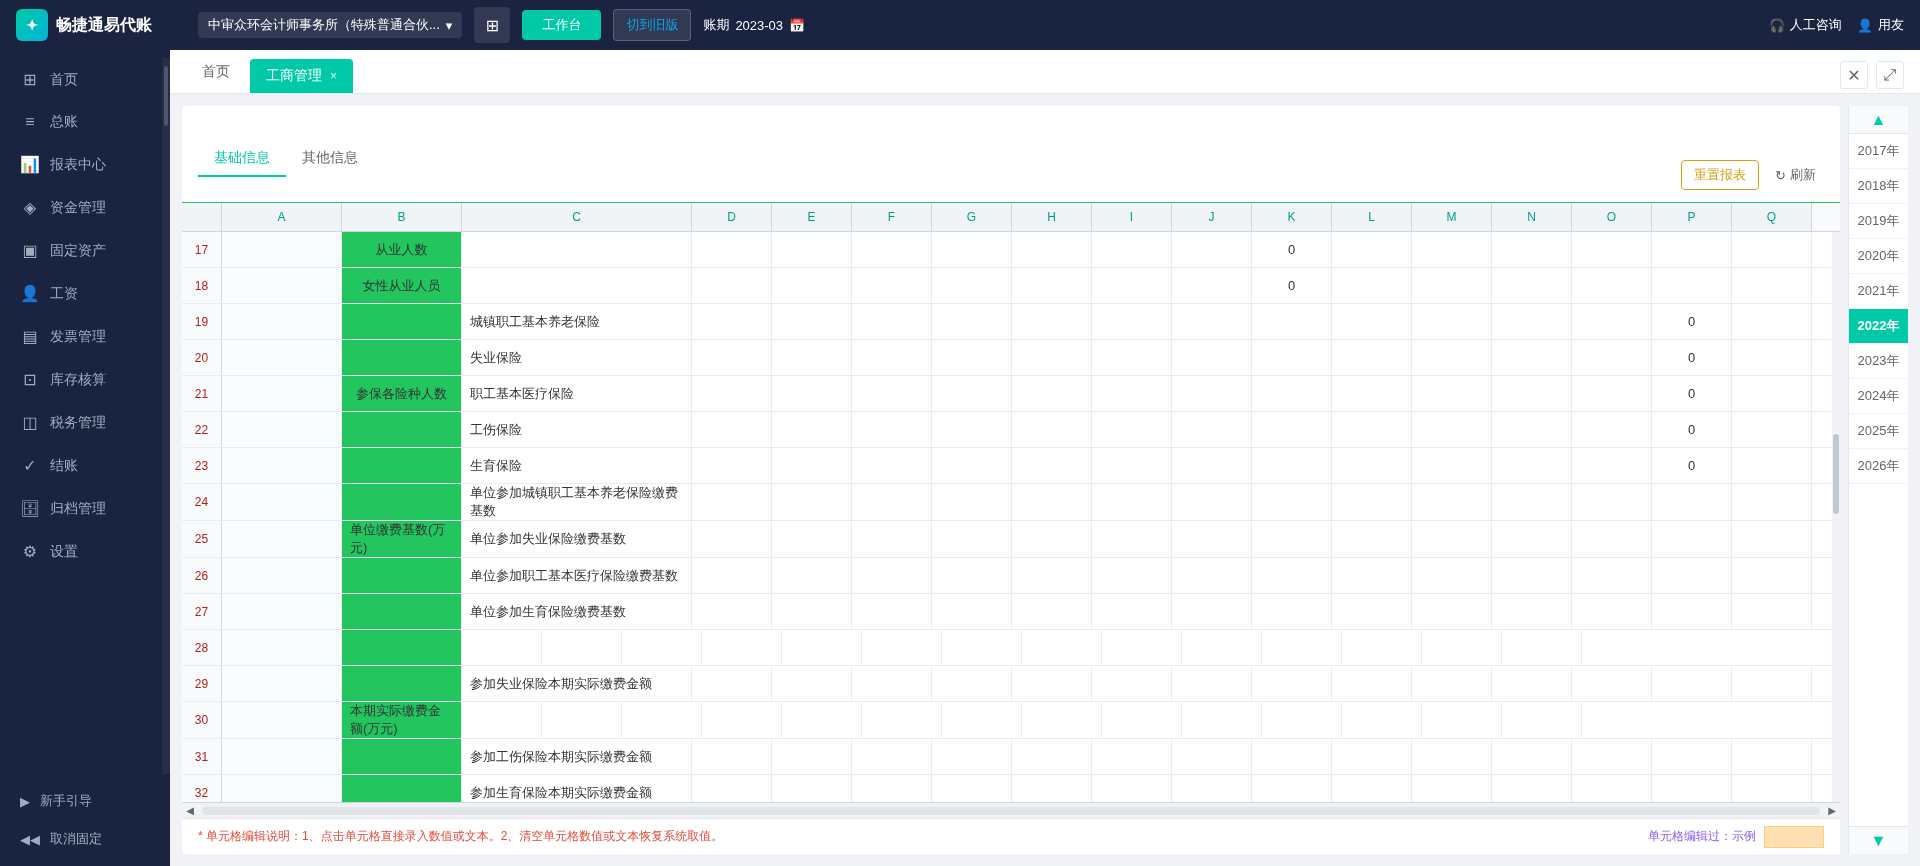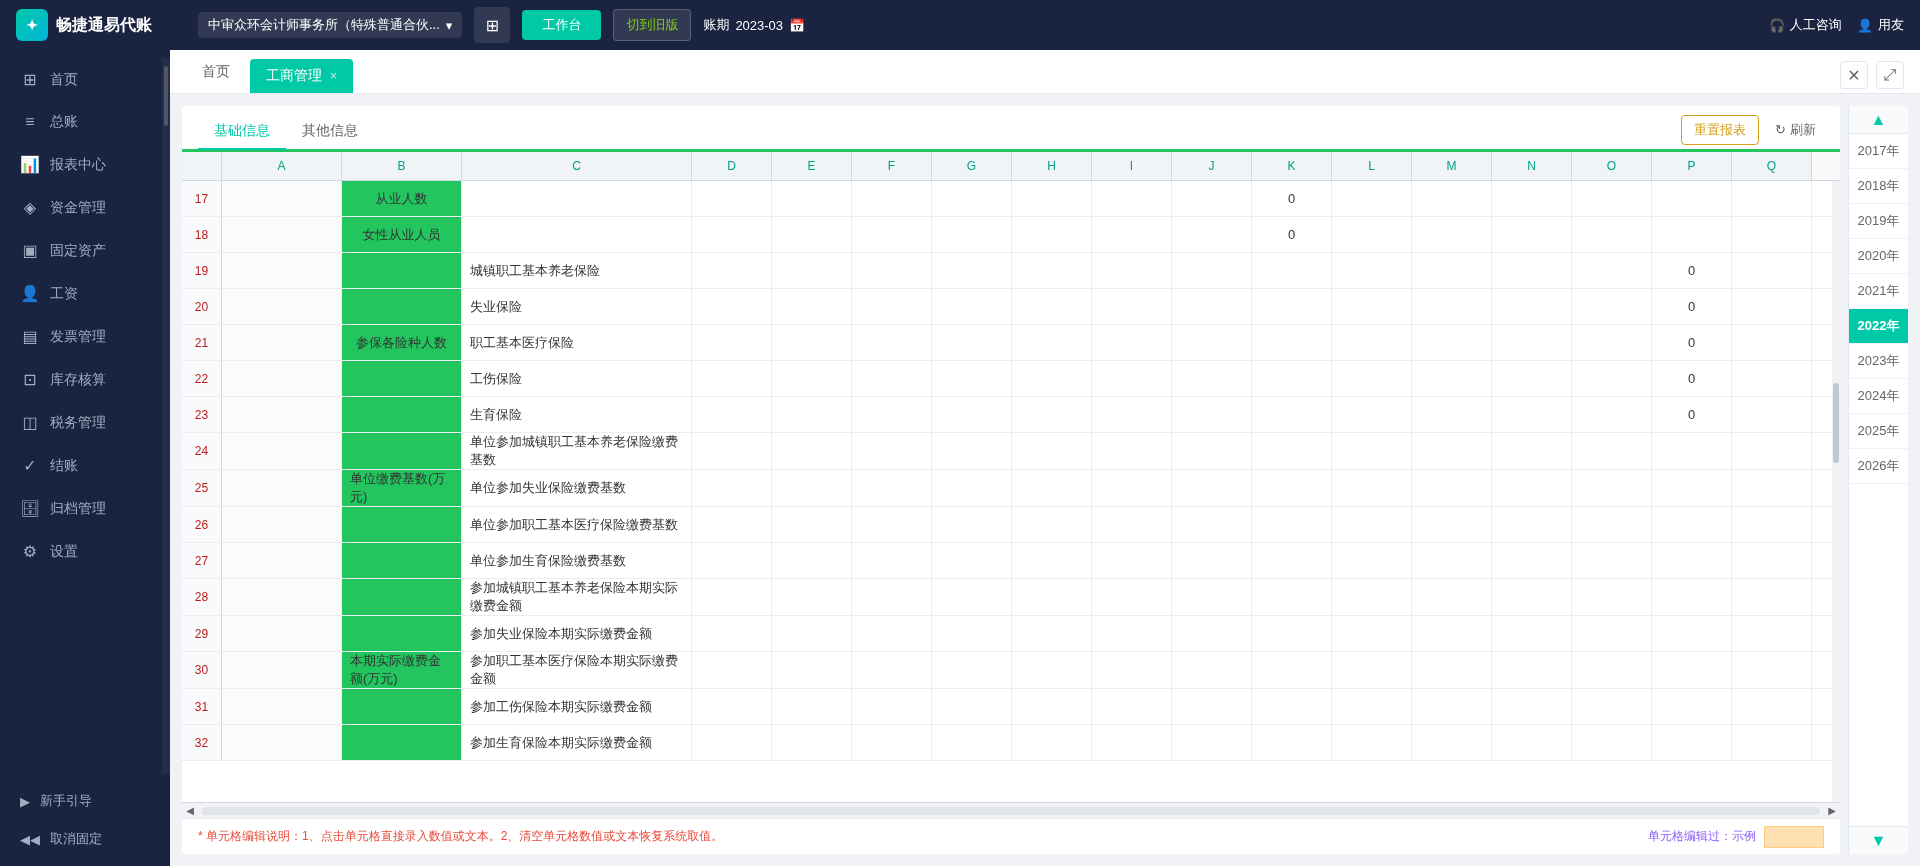--- a/index.html
+++ b/index.html
@@ -62,21 +62,21 @@
     .workbench-btn {
       background: #00c9a7;
       color: white;
       border-radius: 4px;
       padding: 6px 20px;
       cursor: pointer;
       font-size: 13px;
     }
     .switch-btn {
       background: rgba(255,255,255,0.1);
-      color: #84cc16;
+      color: #0ea5e9;
       border-radius: 4px;
       padding: 6px 12px;
       cursor: pointer;
       font-size: 13px;
       border: 1px solid rgba(255,255,255,0.2);
     }
     .period-area {
       display: flex;
       align-items: center;
       color: white;
@@ -232,42 +232,43 @@
       display: flex;
       flex-direction: column;
       overflow: hidden;
     }
 
     
     .sub-tabs {
       display: flex;
       align-items: center;
       padding: 8px 16px 0;
-      border-bottom: 3px solid #22c55e;
+      border-bottom: 1px solid #22c55e;
       flex-shrink: 0;
     }
     .sub-tab {
       padding: 8px 16px;
       cursor: pointer;
       font-size: 14px;
       color: #666;
       border-bottom: 2px solid transparent;
       margin-bottom: -1px;
     }
     .sub-tab.active {
       color: #00c9a7;
       border-bottom: 2px solid #00c9a7;
       font-weight: 500;
     }
     .sub-tab-actions {
       margin-left: auto;
       display: flex;
       align-items: center;
       gap: 8px;
-      padding-bottom: 4px;
+      padding-bottom: 12px;
+      margin-top: 46px;
     }
     .reset-report-btn {
       border: 1px solid #d4a017;
       color: #d4a017;
       background: white;
       padding: 5px 12px;
       border-radius: 4px;
       cursor: pointer;
       font-size: 13px;
     }
@@ -894,21 +895,20 @@
                 <div class="cell col-n"></div>
                 <div class="cell col-o"></div>
                 <div class="cell col-p"></div>
                 <div class="cell col-q"></div>
               </div>
 
               <div class="table-row">
                 <div class="row-num">28</div>
                 <div class="cell col-a cell-merged"></div>
                 <div class="cell col-b cell-merged"></div>
-                <div class="cell col-c">参加城镇职工基本养老保险本期实际缴费金额</div>
                 <div class="cell col-d"></div>
                 <div class="cell col-e"></div>
                 <div class="cell col-f"></div>
                 <div class="cell col-g"></div>
                 <div class="cell col-h"></div>
                 <div class="cell col-i"></div>
                 <div class="cell col-j"></div>
                 <div class="cell col-k"></div>
                 <div class="cell col-l"></div>
                 <div class="cell col-m"></div>
@@ -936,21 +936,20 @@
                 <div class="cell col-n"></div>
                 <div class="cell col-o"></div>
                 <div class="cell col-p"></div>
                 <div class="cell col-q"></div>
               </div>
 
               <div class="table-row">
                 <div class="row-num">30</div>
                 <div class="cell col-a cell-merged"></div>
                 <div class="cell col-b cell-merged" style="justify-content:center;">本期实际缴费金额(万元)</div>
-                <div class="cell col-c">参加职工基本医疗保险本期实际缴费金额</div>
                 <div class="cell col-d"></div>
                 <div class="cell col-e"></div>
                 <div class="cell col-f"></div>
                 <div class="cell col-g"></div>
                 <div class="cell col-h"></div>
                 <div class="cell col-i"></div>
                 <div class="cell col-j"></div>
                 <div class="cell col-k"></div>
                 <div class="cell col-l"></div>
                 <div class="cell col-m"></div>

